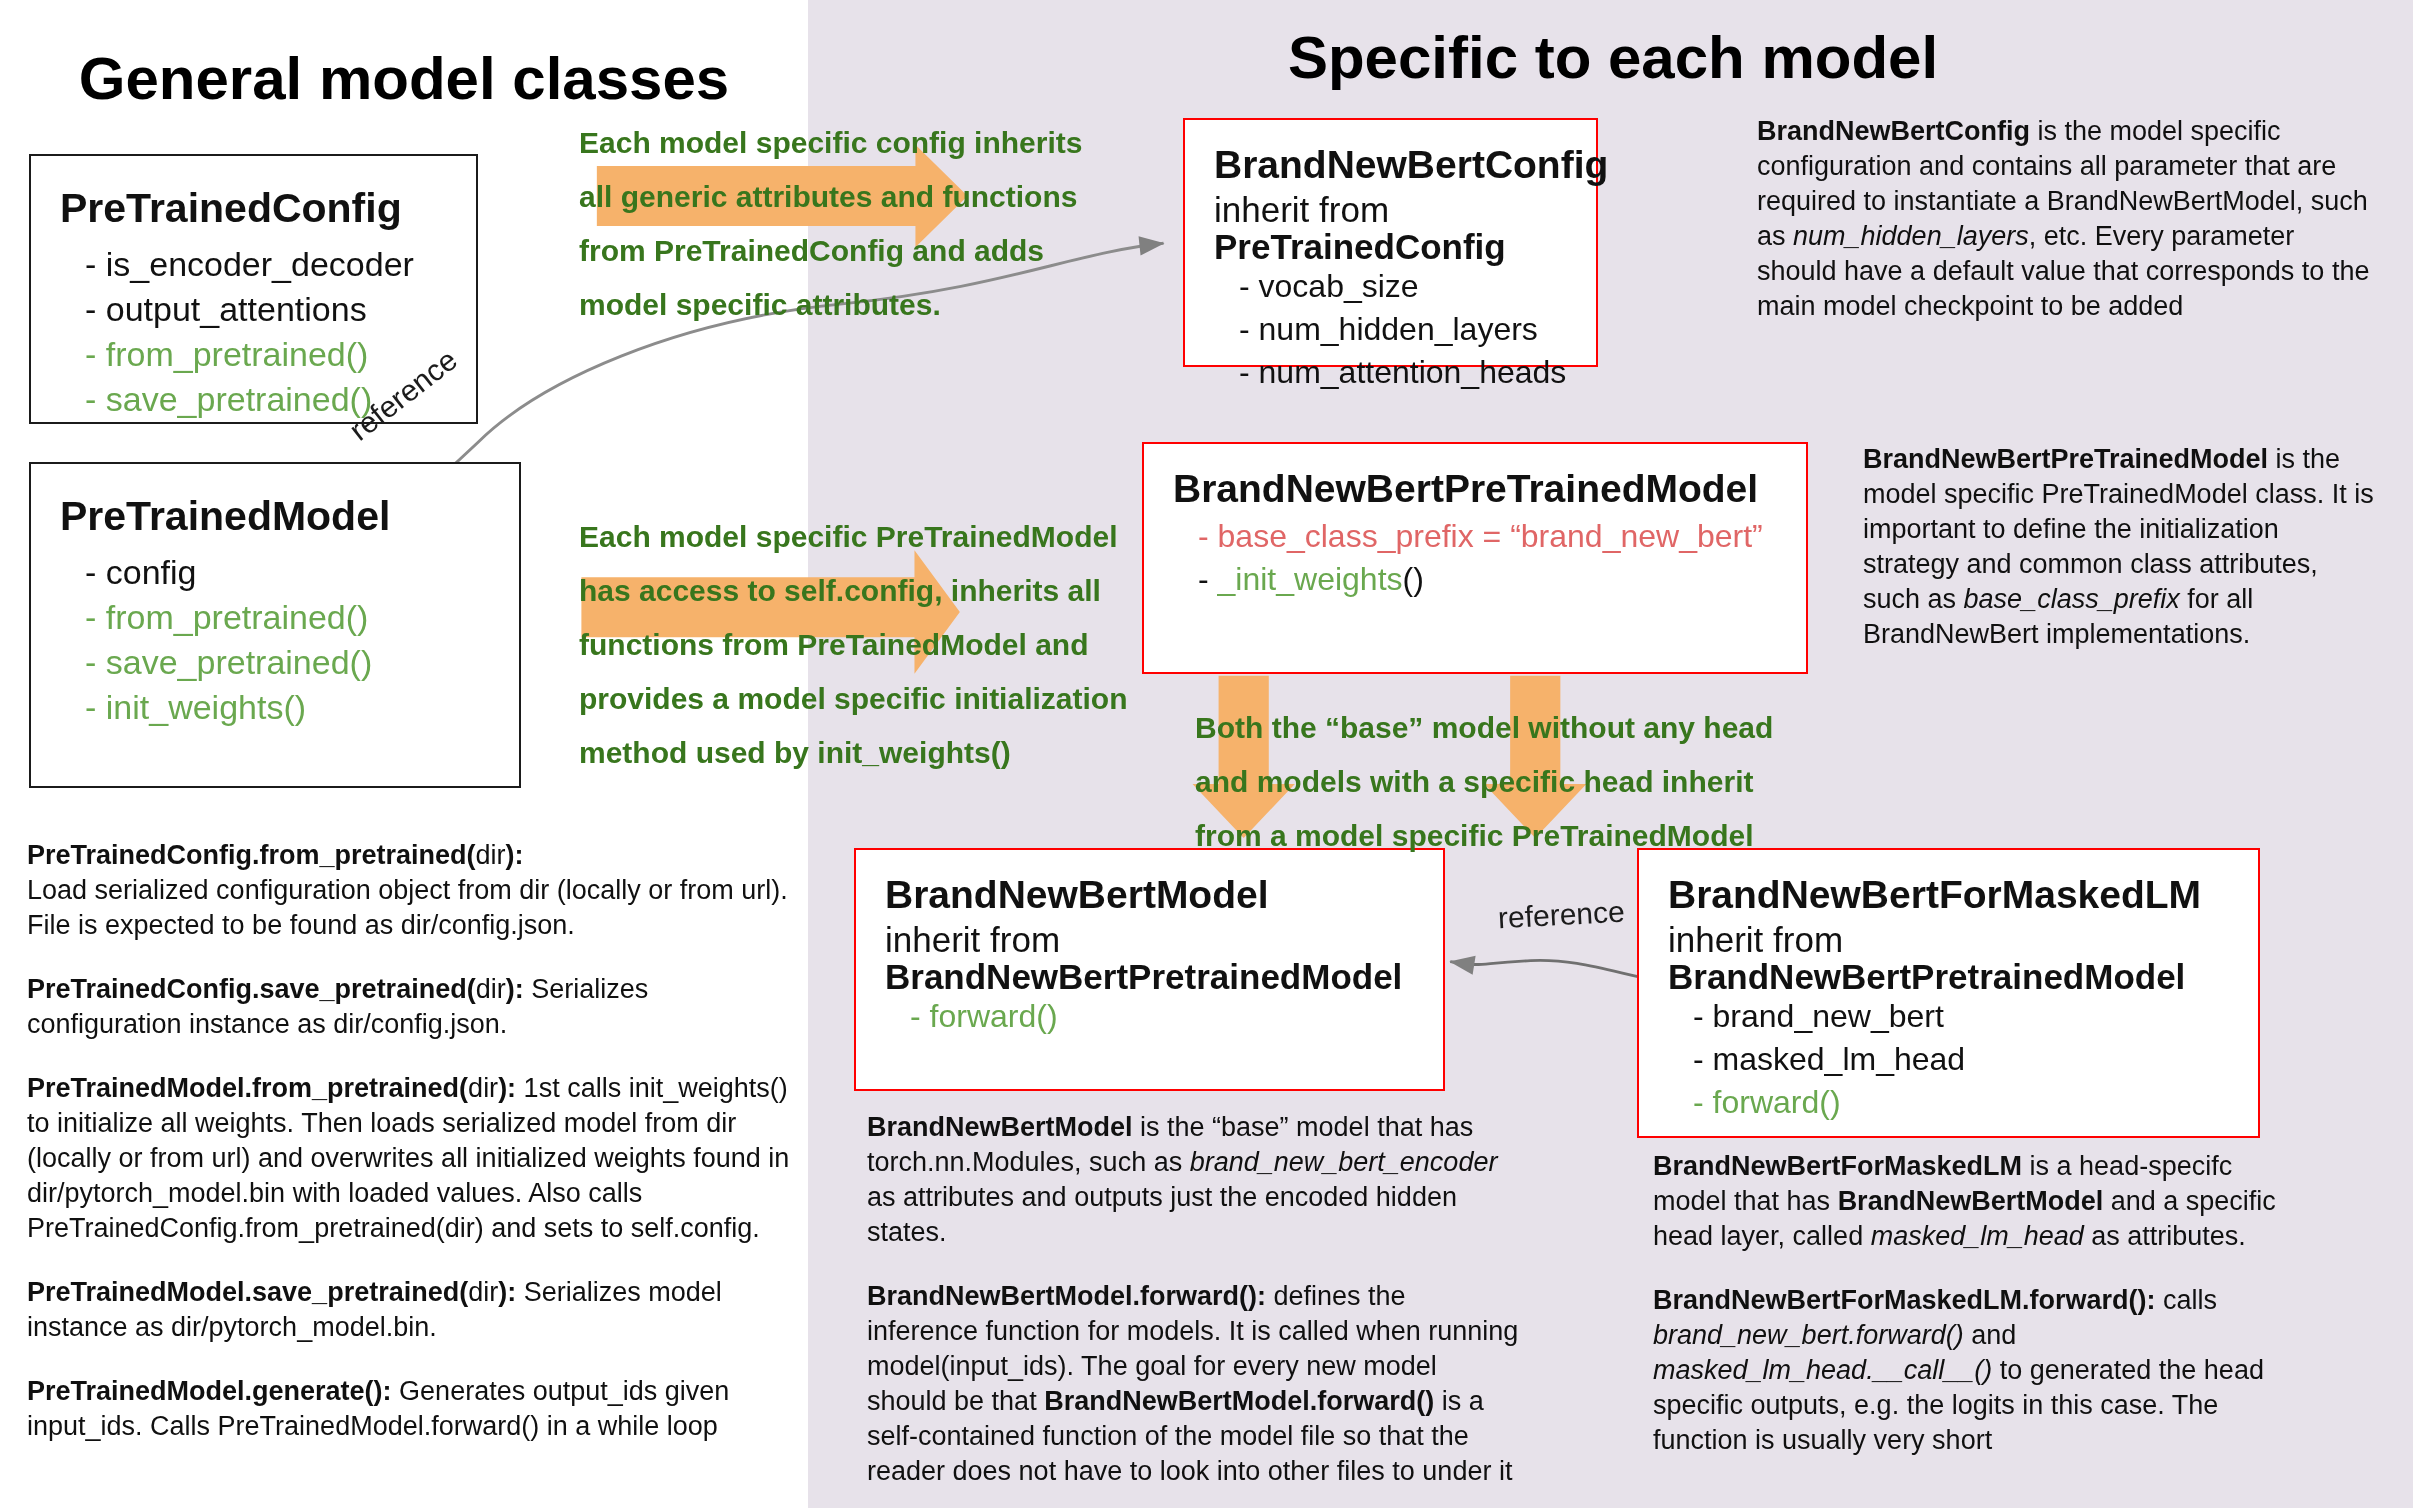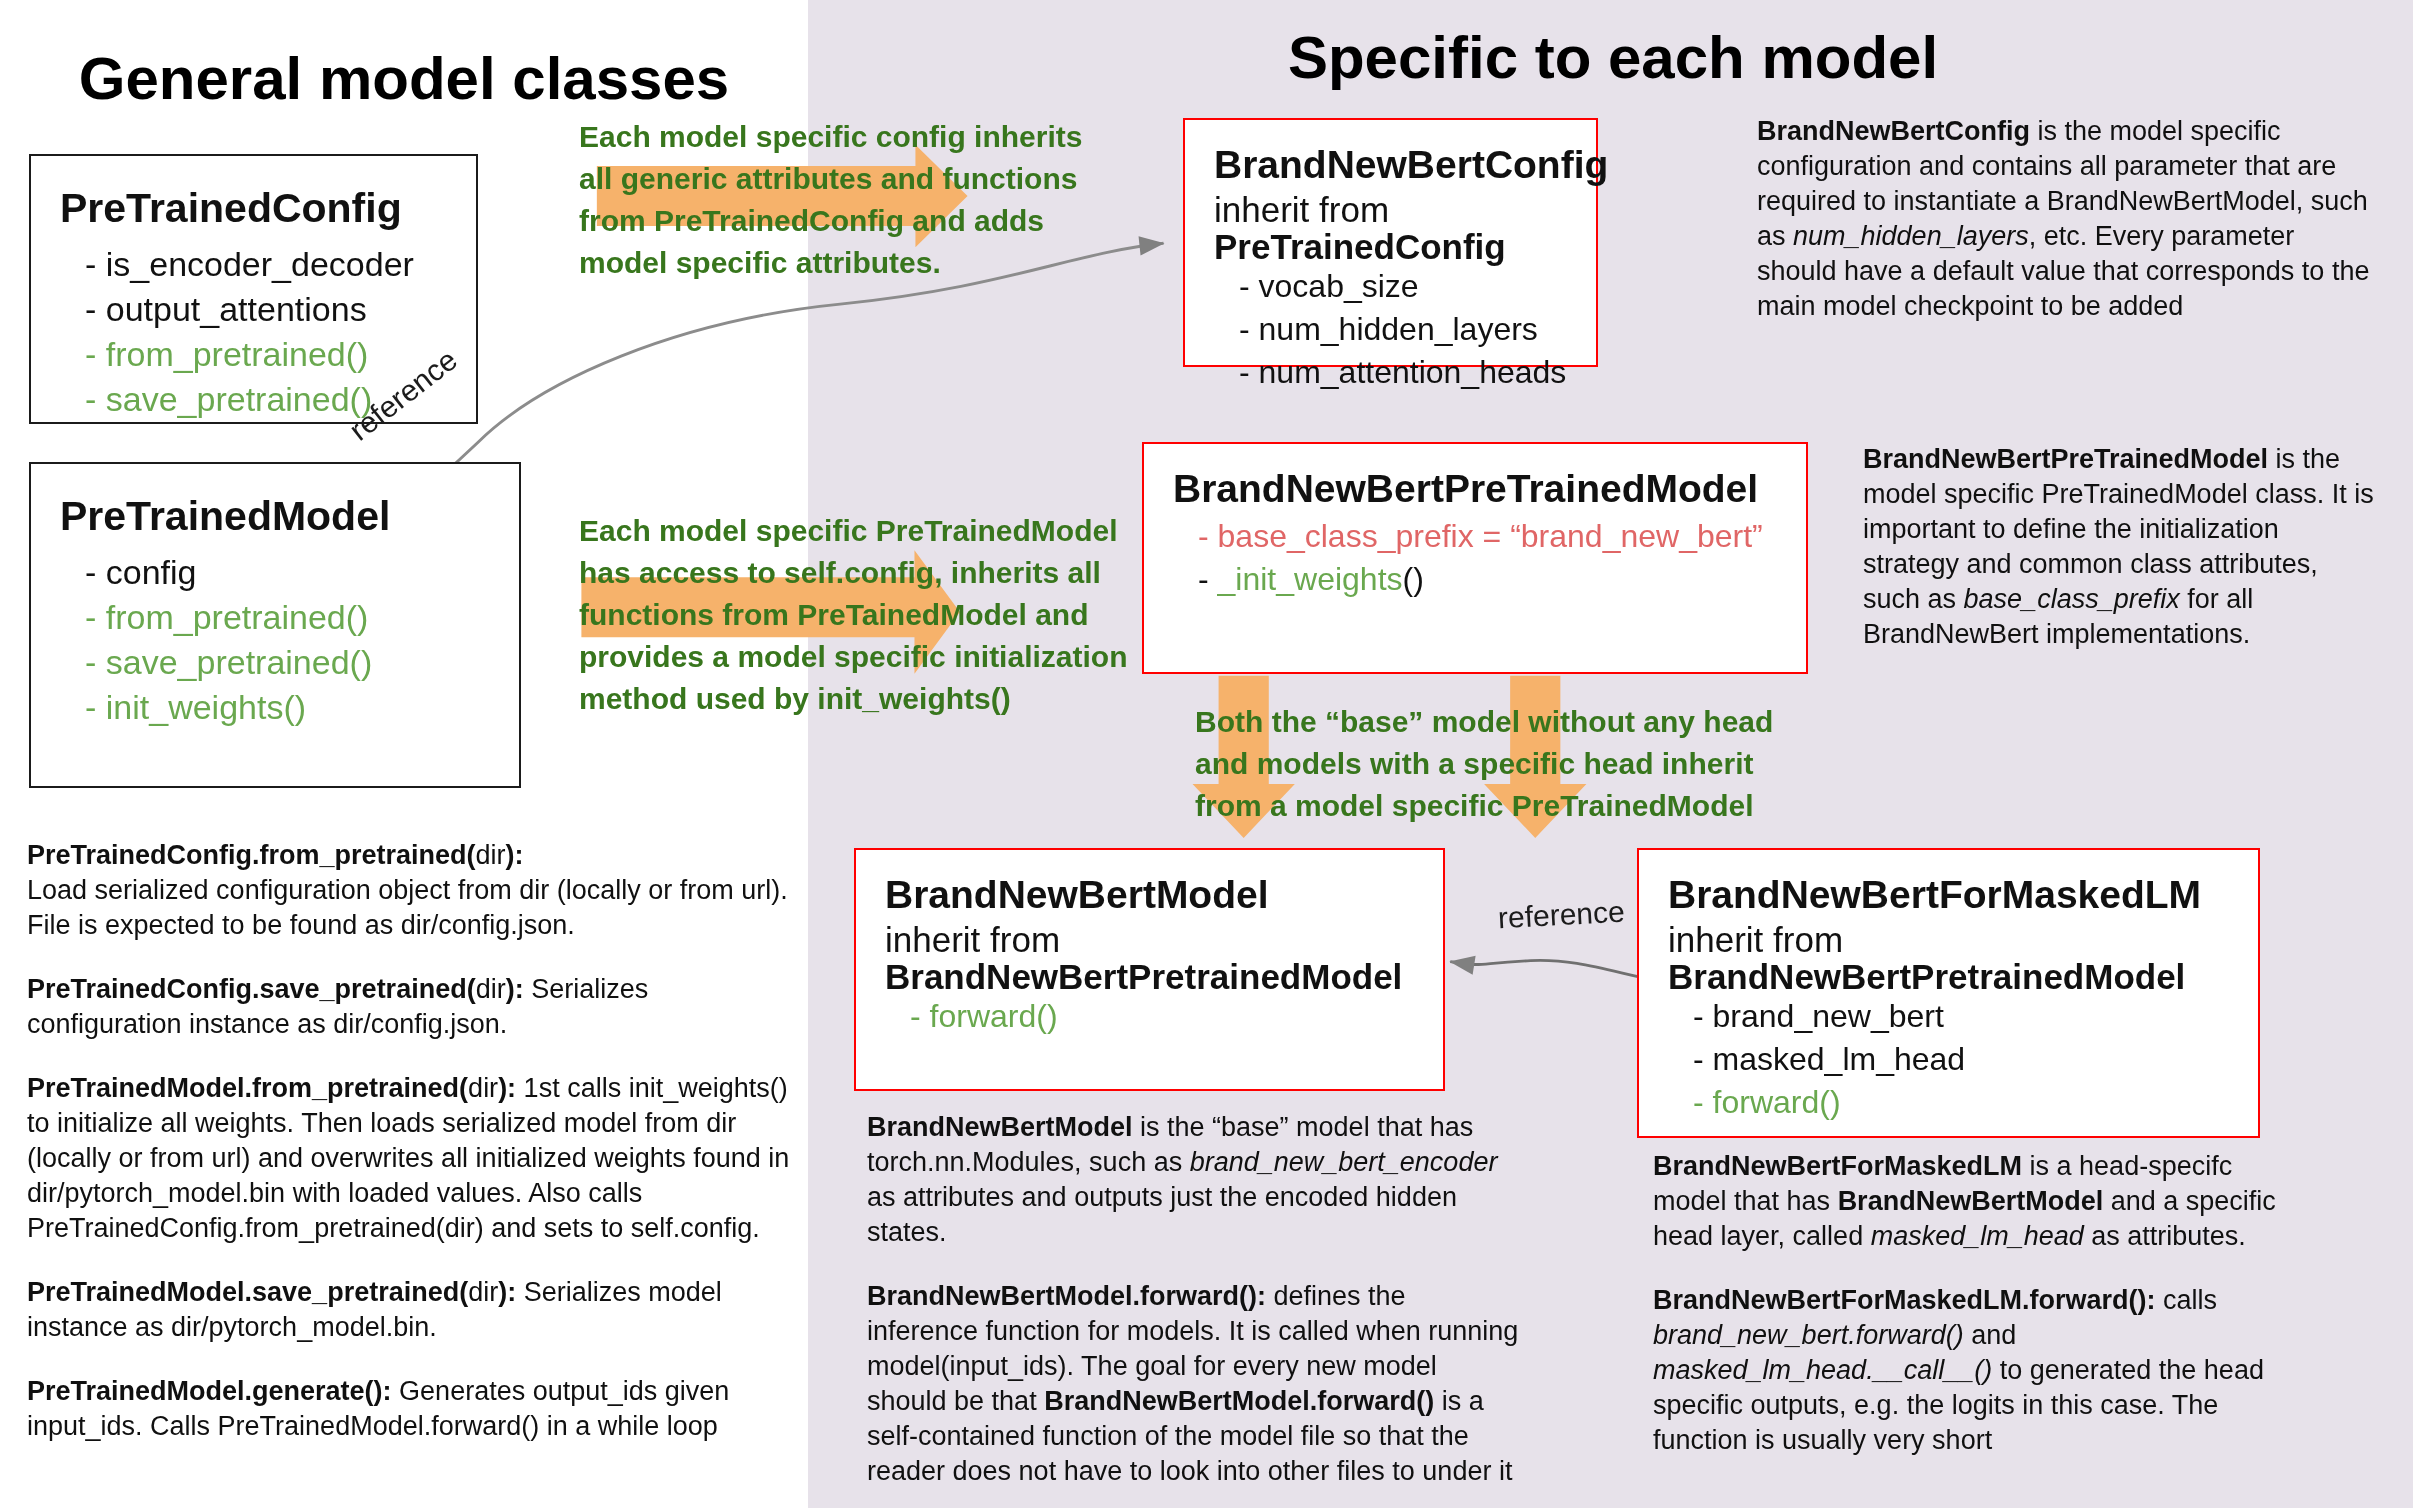--- a/index.html
+++ b/index.html
@@ -14,21 +14,21 @@
   .cls-box{position:absolute;z-index:2;background:#fff;box-sizing:border-box;padding:15.4px 17.4px 0 29px;}
   .blk{border:2.9px solid #1b1b1b;}
   .red{border:2.9px solid var(--c-red_border,#FF0000);}
   .blk .cls-title{font-weight:bold;font-size:41px;margin:13.5px 0 9.7px 0;}
   .red .cls-title{font-weight:bold;font-size:39px;margin:7.7px 0 3.9px 0;}
   .inherit{font-size:35px;line-height:37px;}
   .box-items{padding-left:25px;}
   .blk .box-items>div{font-size:34px;line-height:45px;}
   .red .box-items>div{font-size:32px;line-height:43px;}
   .green-para{
-    position:absolute;z-index:2;font-weight:bold;font-size:30px;line-height:42px;
+    position:absolute;z-index:2;font-weight:bold;font-size:30px;line-height:54px;
     color:var(--c-green_dark,#38761D);white-space:pre-line;
   }
   .note{position:absolute;z-index:2;font-size:27px;line-height:35px;color:#101010;white-space:pre-line;}
   .note .para{margin:0 0 29px 0;}
   .ref-label{position:absolute;z-index:2;font-size:30px;color:#1c1c1c;}
   #ref-top{left:340px;top:378px;transform:rotate(-38deg);}
   #ref-bottom{left:1498px;top:898px;transform:rotate(-3deg);}
 </style>
 </head>
 <body>

